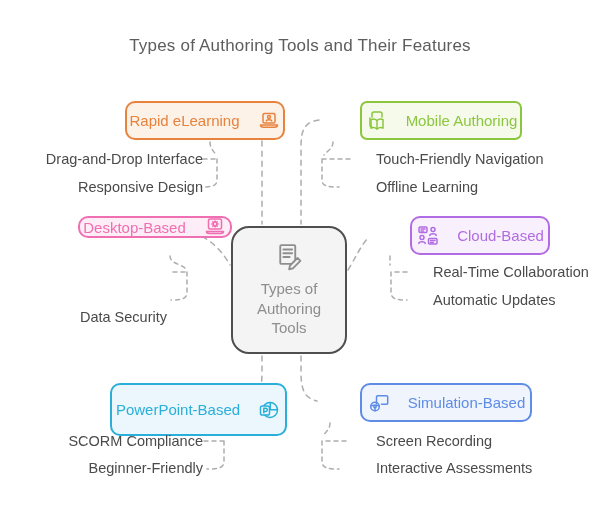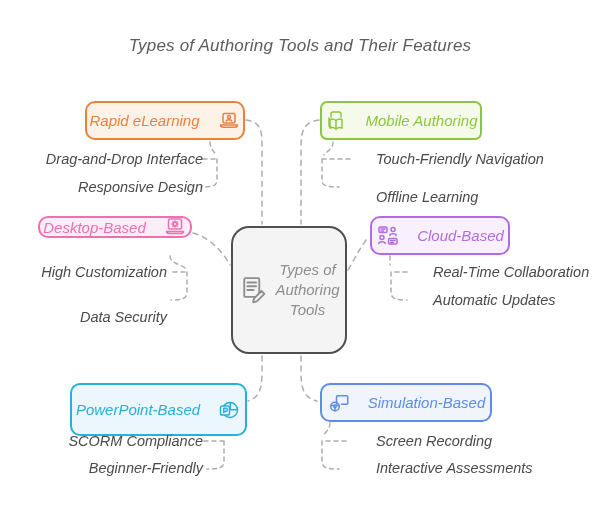--- a/index.html
+++ b/index.html
@@ -1,48 +1,48 @@
 <!DOCTYPE html>
 <html><head>
 <meta charset="utf-8">
 <style>
   html,body{margin:0;padding:0;background:#ffffff;}
   .canvas{
     position:relative;width:600px;height:514px;background:#ffffff;overflow:hidden;
     font-family:"Liberation Sans",sans-serif;
-    font-style:italic;
   }
   .title{
     position:absolute;top:36px;left:0;width:600px;text-align:center;
     font-size:17px;font-weight:500;color:#5d5d5d;margin:0;letter-spacing:.2px;
   }
   .connectors{position:absolute;left:0;top:0;width:600px;height:514px;}
   .connectors path{fill:none;stroke:#adadad;stroke-width:1.5;stroke-linecap:round;}
   .curve{stroke-dasharray:5 5;}
   .bracket{stroke-dasharray:4 4;}
 
   .node{
     position:absolute;display:flex;align-items:center;justify-content:center;gap:17px;
     border:2px solid var(--accent);background:var(--bg);color:var(--accent);
     border-radius:10px;font-size:15px;font-weight:500;box-sizing:border-box;
     white-space:nowrap;
+    margin-left:40px;
   }
   .node svg{width:24px;height:24px;flex:0 0 auto;display:block;}
 
   .node-rapid      {left:85px; top:101px;width:160px;height:39px;}
   .node-mobile     {left:320px;top:101px;width:162px;height:39px;border-radius:7px;}
   .node-desktop    {left:38px; top:216px;width:154px;height:22px;}
   .node-cloud      {left:370px;top:216px;width:140px;height:39px;}
   .node-powerpoint {left:70px; top:383px;width:177px;height:53px;}
   .node-simulation {left:320px;top:383px;width:172px;height:39px;}
 
   .center-node{
     position:absolute;left:231px;top:226px;width:116px;height:128px;
     border:2px solid #4f4f4f;background:#f4f4f4;border-radius:18px;
-    display:flex;align-items:center;justify-content:center;gap:7px;
+    display:flex;flex-direction:column;align-items:center;justify-content:center;gap:7px;
     color:#8e8e8e;box-sizing:border-box;
   }
   .center-node svg{width:30px;height:30px;display:block;}
   .center-text{text-align:center;font-size:15px;line-height:1.32;color:#8e8e8e;}
 
   .feature{
     position:absolute;font-size:14.5px;color:#4a4a4a;white-space:nowrap;line-height:18px;margin-left:20px;
   }
   .f-right{text-align:right;}
 </style>
@@ -158,23 +158,22 @@
       <div>Types of</div>
       <div>Authoring</div>
       <div>Tools</div>
     </div>
   </div>
 
   <div class="feature f-right" style="right:397px;top:150px">Drag-and-Drop Interface</div>
   <div class="feature f-right" style="right:397px;top:178px">Responsive Design</div>
 
   <div class="feature" style="left:356px;top:150px">Touch-Friendly Navigation</div>
-  <div class="feature" style="left:356px;top:188px">Offline Learning</div>
+  <div class="feature" style="left:356px;top:178px">Offline Learning</div>
 
-  <div class="feature f-right" style="right:433px;top:263px">High Customization</div>
   <div class="feature f-right" style="right:433px;top:308px">Data Security</div>
 
   <div class="feature" style="left:413px;top:263px">Real-Time Collaboration</div>
   <div class="feature" style="left:413px;top:291px">Automatic Updates</div>
 
   <div class="feature f-right" style="right:397px;top:432px">SCORM Compliance</div>
   <div class="feature f-right" style="right:397px;top:459px">Beginner-Friendly</div>
 
   <div class="feature" style="left:356px;top:432px">Screen Recording</div>
   <div class="feature" style="left:356px;top:459px">Interactive Assessments</div>

